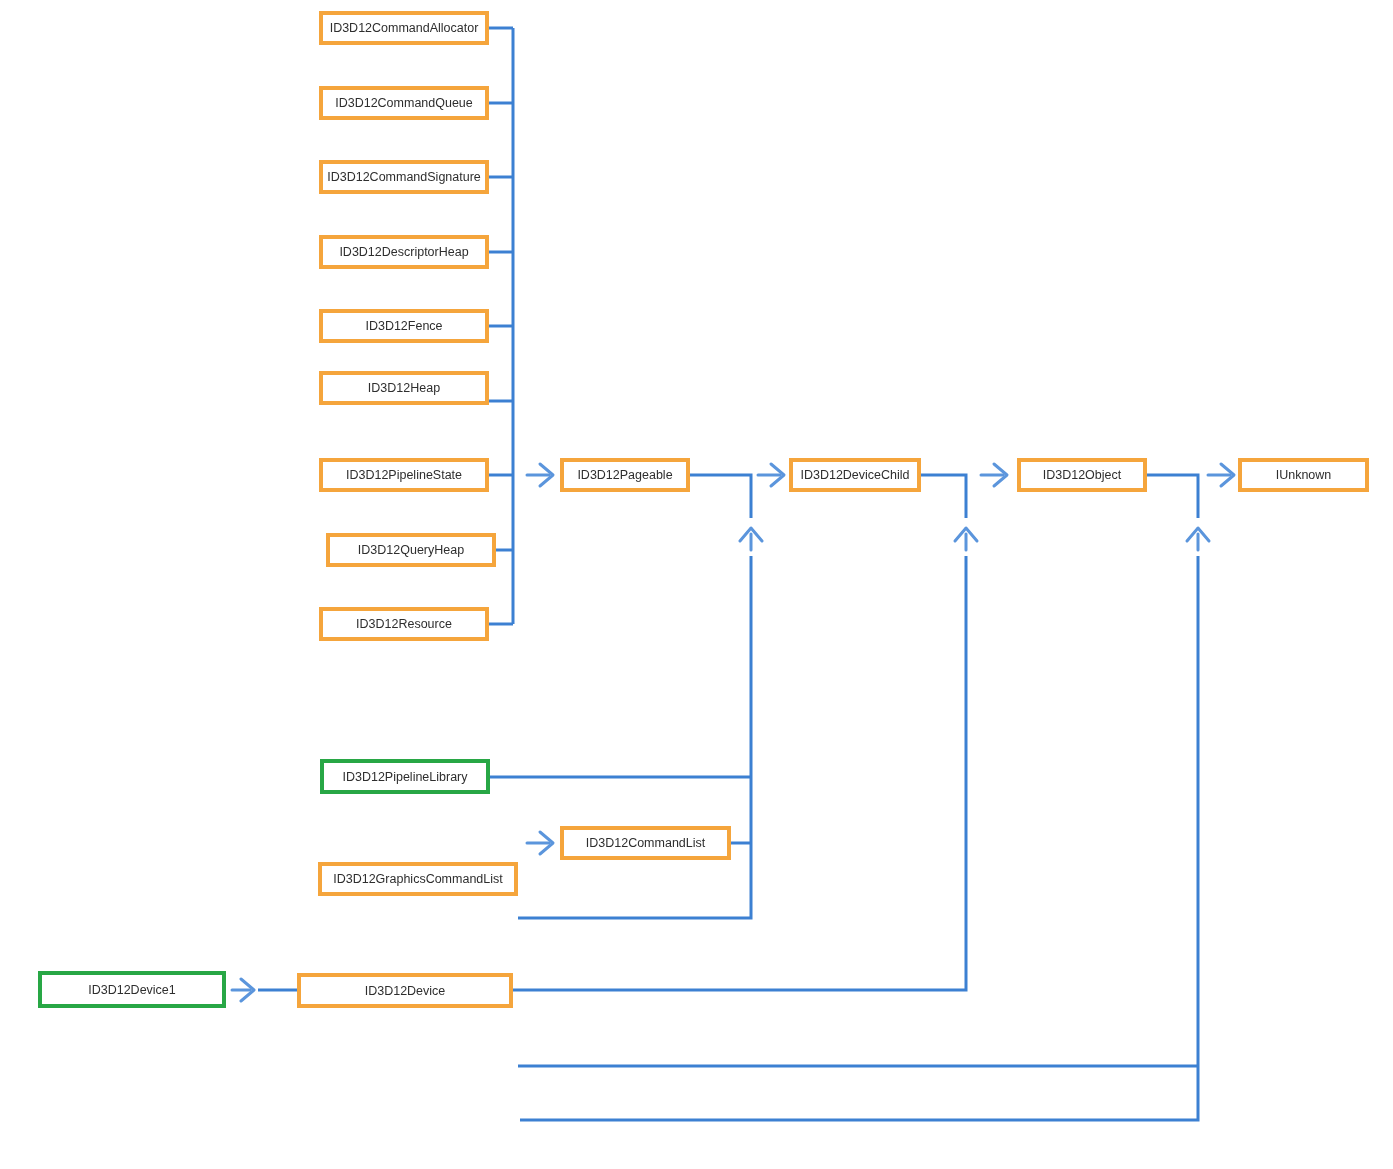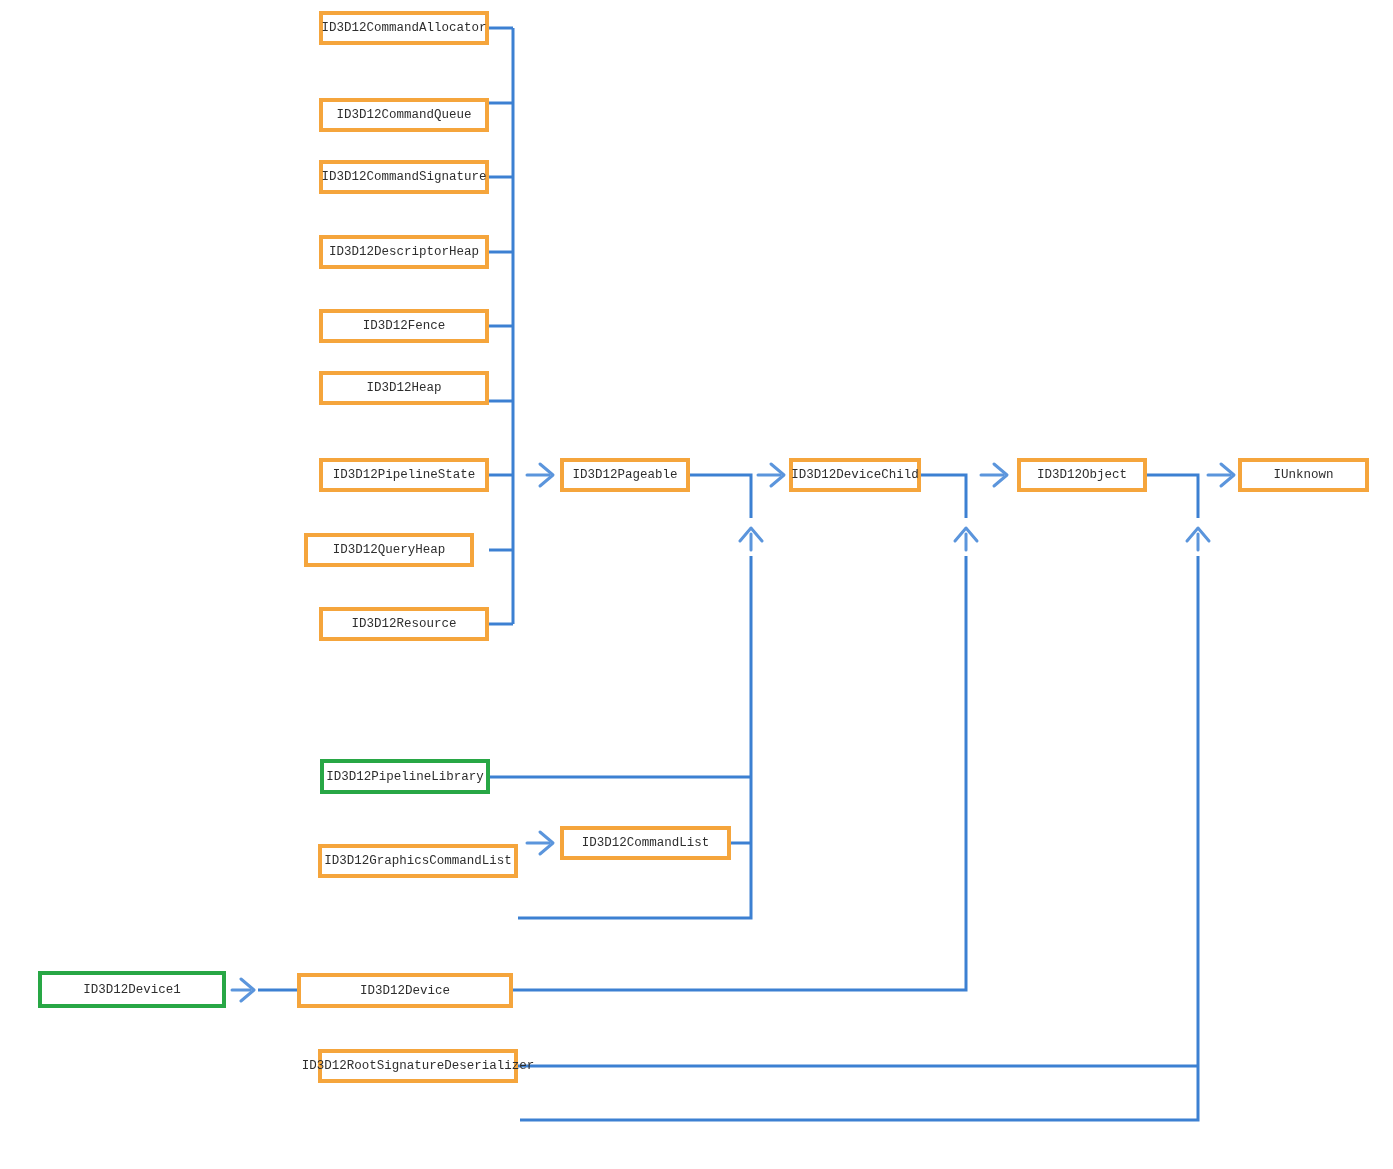--- a/index.html
+++ b/index.html
@@ -1,21 +1,21 @@
 <!DOCTYPE html>
 <html style="--box-border-standard: #F5A53C; --box-border-highlight: #28A745; --connector: #3C80D2; --arrowhead: #5B95DC; --label-text: #2E2E2E; --background: #FFFFFF;"><head>
 <meta charset="utf-8">
 <style>
   html, body { margin: 0; padding: 0; background: #ffffff; }
   .canvas {
     position: relative;
     width: 1105px;
     height: 1169px;
     background: var(--background, #ffffff);
-    font-family: Liberation Mono, monospace;
+    font-family: Liberation Sans, sans-serif;
   }
   .canvas svg { position: absolute; left: 0; top: 0; }
   .node {
     position: absolute;
     box-sizing: border-box;
     background: #ffffff;
     display: flex;
     align-items: center;
     justify-content: center;
     font-size: 12.5px;
@@ -108,36 +108,35 @@
     <g>
       <path class="line" d="M966 556 V990 H513"></path>
     </g>
     <g>
       <path class="line" d="M1198 556 V1120 H520"></path>
       <path class="line" d="M518 1066 H1198"></path>
     </g>
   </svg>
 
   <div class="node orange" style="left:319px;top:11px;width:170px;height:34px">ID3D12CommandAllocator</div>
-  <div class="node orange" style="left:319px;top:98px;width:170px;height:34px">ID3D12CommandQueue</div>
+  <div class="node orange" style="left:319px;top:86px;width:170px;height:34px">ID3D12CommandQueue</div>
   <div class="node orange" style="left:319px;top:160px;width:170px;height:34px">ID3D12CommandSignature</div>
   <div class="node orange" style="left:319px;top:235px;width:170px;height:34px">ID3D12DescriptorHeap</div>
   <div class="node orange" style="left:319px;top:309px;width:170px;height:34px">ID3D12Fence</div>
   <div class="node orange" style="left:319px;top:371px;width:170px;height:34px">ID3D12Heap</div>
   <div class="node orange" style="left:319px;top:458px;width:170px;height:34px">ID3D12PipelineState</div>
-  <div class="node orange" style="left:304px;top:533px;width:170px;height:34px">ID3D12QueryHeap</div>
+  <div class="node orange" style="left:326px;top:533px;width:170px;height:34px">ID3D12QueryHeap</div>
   <div class="node orange" style="left:319px;top:607px;width:170px;height:34px">ID3D12Resource</div>
 
   <div class="node orange" style="left:560px;top:458px;width:130px;height:34px">ID3D12Pageable</div>
   <div class="node orange" style="left:789px;top:458px;width:132px;height:34px">ID3D12DeviceChild</div>
   <div class="node orange" style="left:1017px;top:458px;width:130px;height:34px">ID3D12Object</div>
   <div class="node orange" style="left:1238px;top:458px;width:131px;height:34px">IUnknown</div>
 
   <div class="node green" style="left:320px;top:759px;width:170px;height:35px">ID3D12PipelineLibrary</div>
-  <div class="node orange" style="left:318px;top:844px;width:200px;height:34px">ID3D12GraphicsCommandList</div>
+  <div class="node orange" style="left:318px;top:862px;width:200px;height:34px">ID3D12GraphicsCommandList</div>
   <div class="node orange" style="left:560px;top:826px;width:171px;height:34px">ID3D12CommandList</div>
 
   <div class="node green" style="left:38px;top:971px;width:188px;height:37px">ID3D12Device1</div>
   <div class="node orange" style="left:297px;top:973px;width:216px;height:35px">ID3D12Device</div>
 
-  <div class="node orange" style="left:318px;top:1049px;width:200px;height:34px">ID3D12RootSignatureDeserializer</div>
 
 </div>
 
 </body></html>

